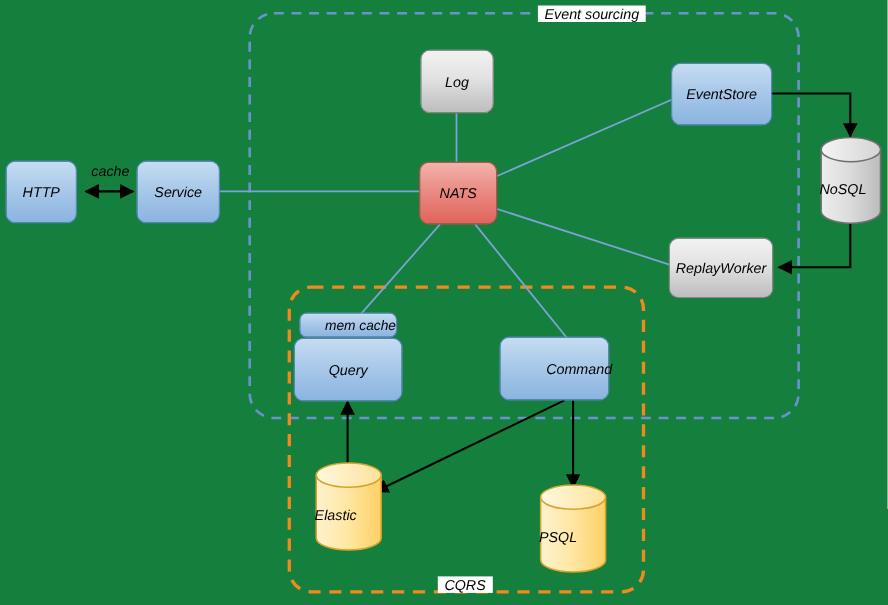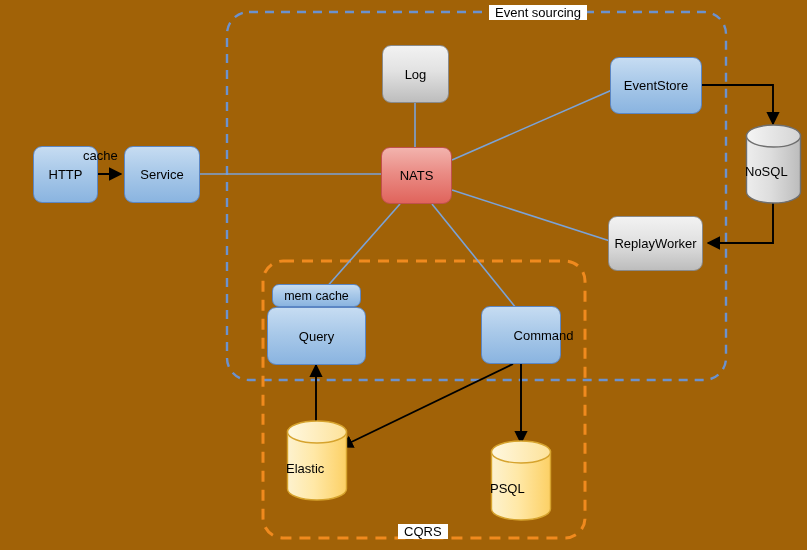--- a/index.html
+++ b/index.html
@@ -6,22 +6,23 @@
   html, body {
     margin: 0;
     padding: 0;
     background: #ffffff;
     font-family: "Liberation Sans", sans-serif;
   }
   #canvas {
     position: relative;
     width: 807px;
     height: 550px;
-    background: #a16207;
+    background: #15803d;
     overflow: hidden;
+    font-style: italic;
   }
   svg.layer {
     position: absolute;
     left: 0;
     top: 0;
     width: 807px;
     height: 550px;
   }
   .node {
     position: absolute;
@@ -44,20 +45,21 @@
     background: linear-gradient(to bottom, #f2f2f2 0%, #e2e2e2 45%, #bdbdbd 100%);
     border: 1px solid #8a8a8a;
   }
   .node.red {
     background: linear-gradient(to bottom, #f2b3ad 0%, #ea8c85 45%, #e0645c 100%);
     border: 1px solid #c0504d;
   }
   .node.small {
     font-size: 12.5px;
     border-radius: 7px;
+    justify-content: flex-end;
   }
   .cyl {
     position: absolute;
     z-index: 5;
   }
   .cyl .cyl-label {
     position: absolute;
     left: 0;
     width: 100%;
     text-align: left;
@@ -130,21 +132,21 @@
     <line x1="513" y1="364" x2="341" y2="447" stroke="#000000" stroke-width="1.9" marker-end="url(#arrowEnd)"></line>
 
     <line x1="521" y1="364" x2="521" y2="443" stroke="#000000" stroke-width="1.9" marker-end="url(#arrowEnd)"></line>
   </svg>
 
   <div class="group-label" style="left:489px; top:5px;">Event sourcing</div>
   <div class="group-label" style="left:398px; top:524px;">CQRS</div>
 
   <div class="edge-label" style="left:83px; top:148px;">cache</div>
 
-  <div class="node blue" style="left:5px; top:146px; width:65px; height:57px;margin-left:28px;">
+  <div class="node blue" style="left:5px; top:146px; width:65px; height:57px;">
     <span>HTTP</span>
   </div>
 
   <div class="node blue" style="left:124px; top:146px; width:76px; height:57px;">
     <span>Service</span>
   </div>
 
   <div class="node gray" style="left:382px; top:45px; width:67px; height:58px;">
     <span>Log</span>
   </div>
@@ -162,21 +164,21 @@
   </div>
 
   <div class="node blue small" style="left:272px; top:284px; width:89px; height:23px;">
     <span>mem cache</span>
   </div>
 
   <div class="node blue" style="left:267px; top:307px; width:99px; height:58px;">
     <span>Query</span>
   </div>
 
-  <div class="node blue" style="left:481px; top:306px; width:80px; height:58px;padding-left:45px;">
+  <div class="node blue" style="left:454px; top:306px; width:100px; height:58px;padding-left:45px;">
     <span>Command</span>
   </div>
 
   <div class="cyl" style="left:745px; top:124px; width:57px; height:80px;">
     <svg width="57" height="80">
       <defs>
         <linearGradient id="gGrayCyl" x1="0" y1="0" x2="1" y2="0">
           <stop offset="0%" stop-color="#ededed"></stop>
           <stop offset="45%" stop-color="#dddddd"></stop>
           <stop offset="100%" stop-color="#bcbcbc"></stop>

